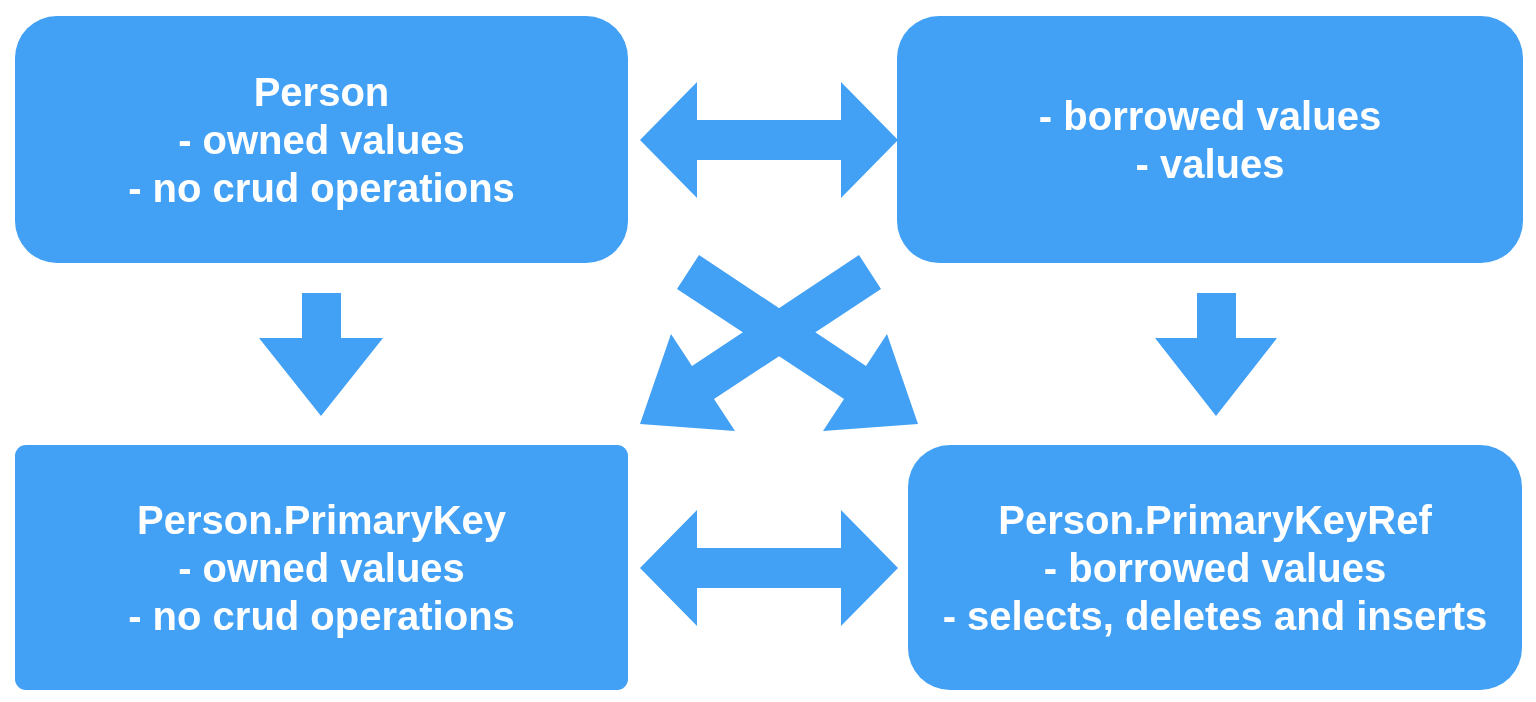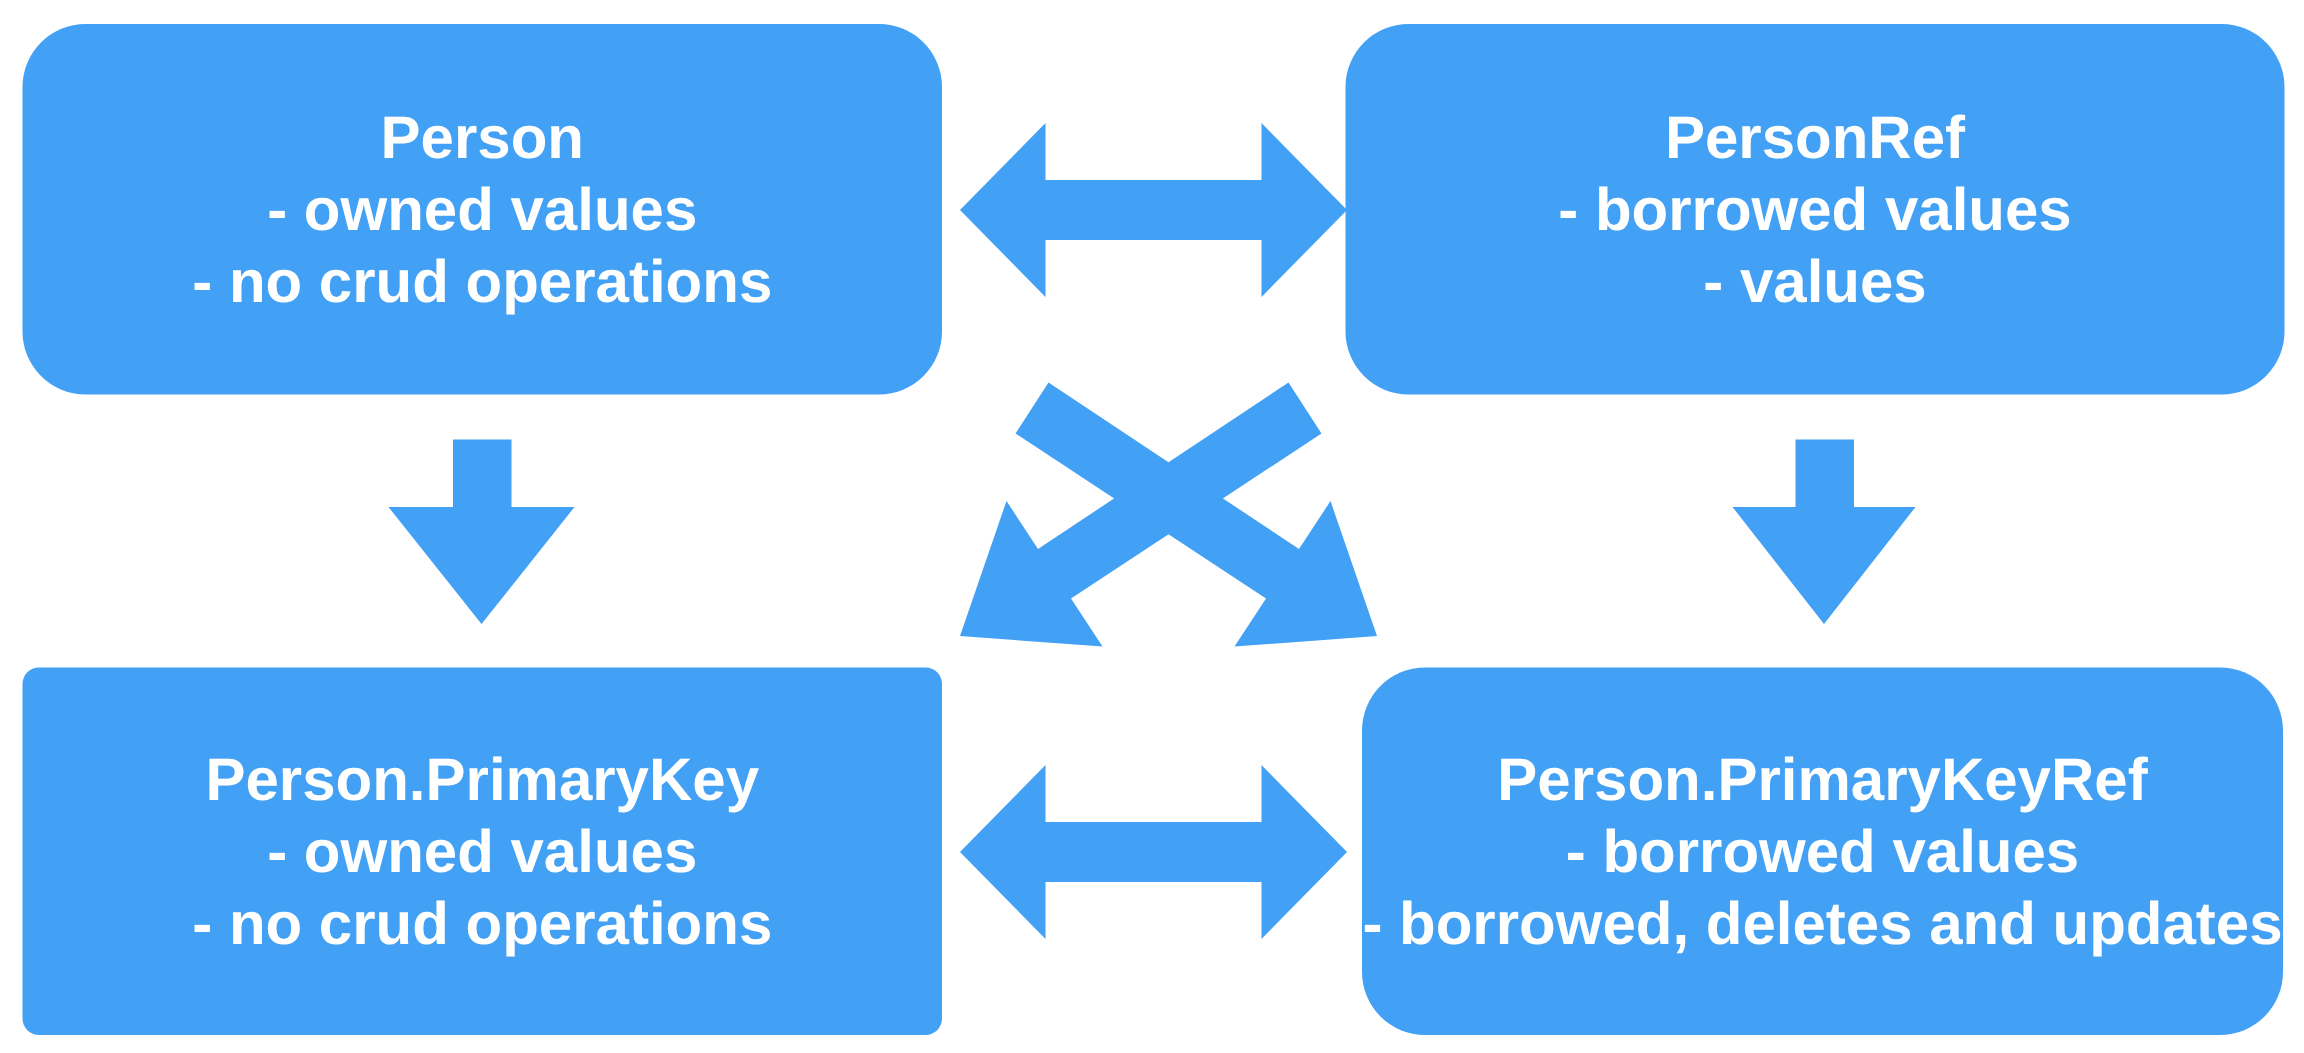--- a/index.html
+++ b/index.html
@@ -64,30 +64,29 @@
     <polygon points="881,289 714,399 735,431 640,424 671,334 692,366 859,255"></polygon>
   </svg>
 
   <div class="node node-tl">
     <div>Person</div>
     <div>- owned values</div>
     <div>- no crud operations</div>
   </div>
 
   <div class="node node-tr">
-    <div>PersonRef</div>
     <div>- borrowed values</div>
     <div>- values</div>
   </div>
 
   <div class="node node-bl">
     <div>Person.PrimaryKey</div>
     <div>- owned values</div>
     <div>- no crud operations</div>
   </div>
 
   <div class="node node-br">
     <div>Person.PrimaryKeyRef</div>
     <div>- borrowed values</div>
-    <div>- borrowed, deletes and updates</div>
+    <div>- selects, deletes and inserts</div>
   </div>
 
 </div>
 
 </body></html>

